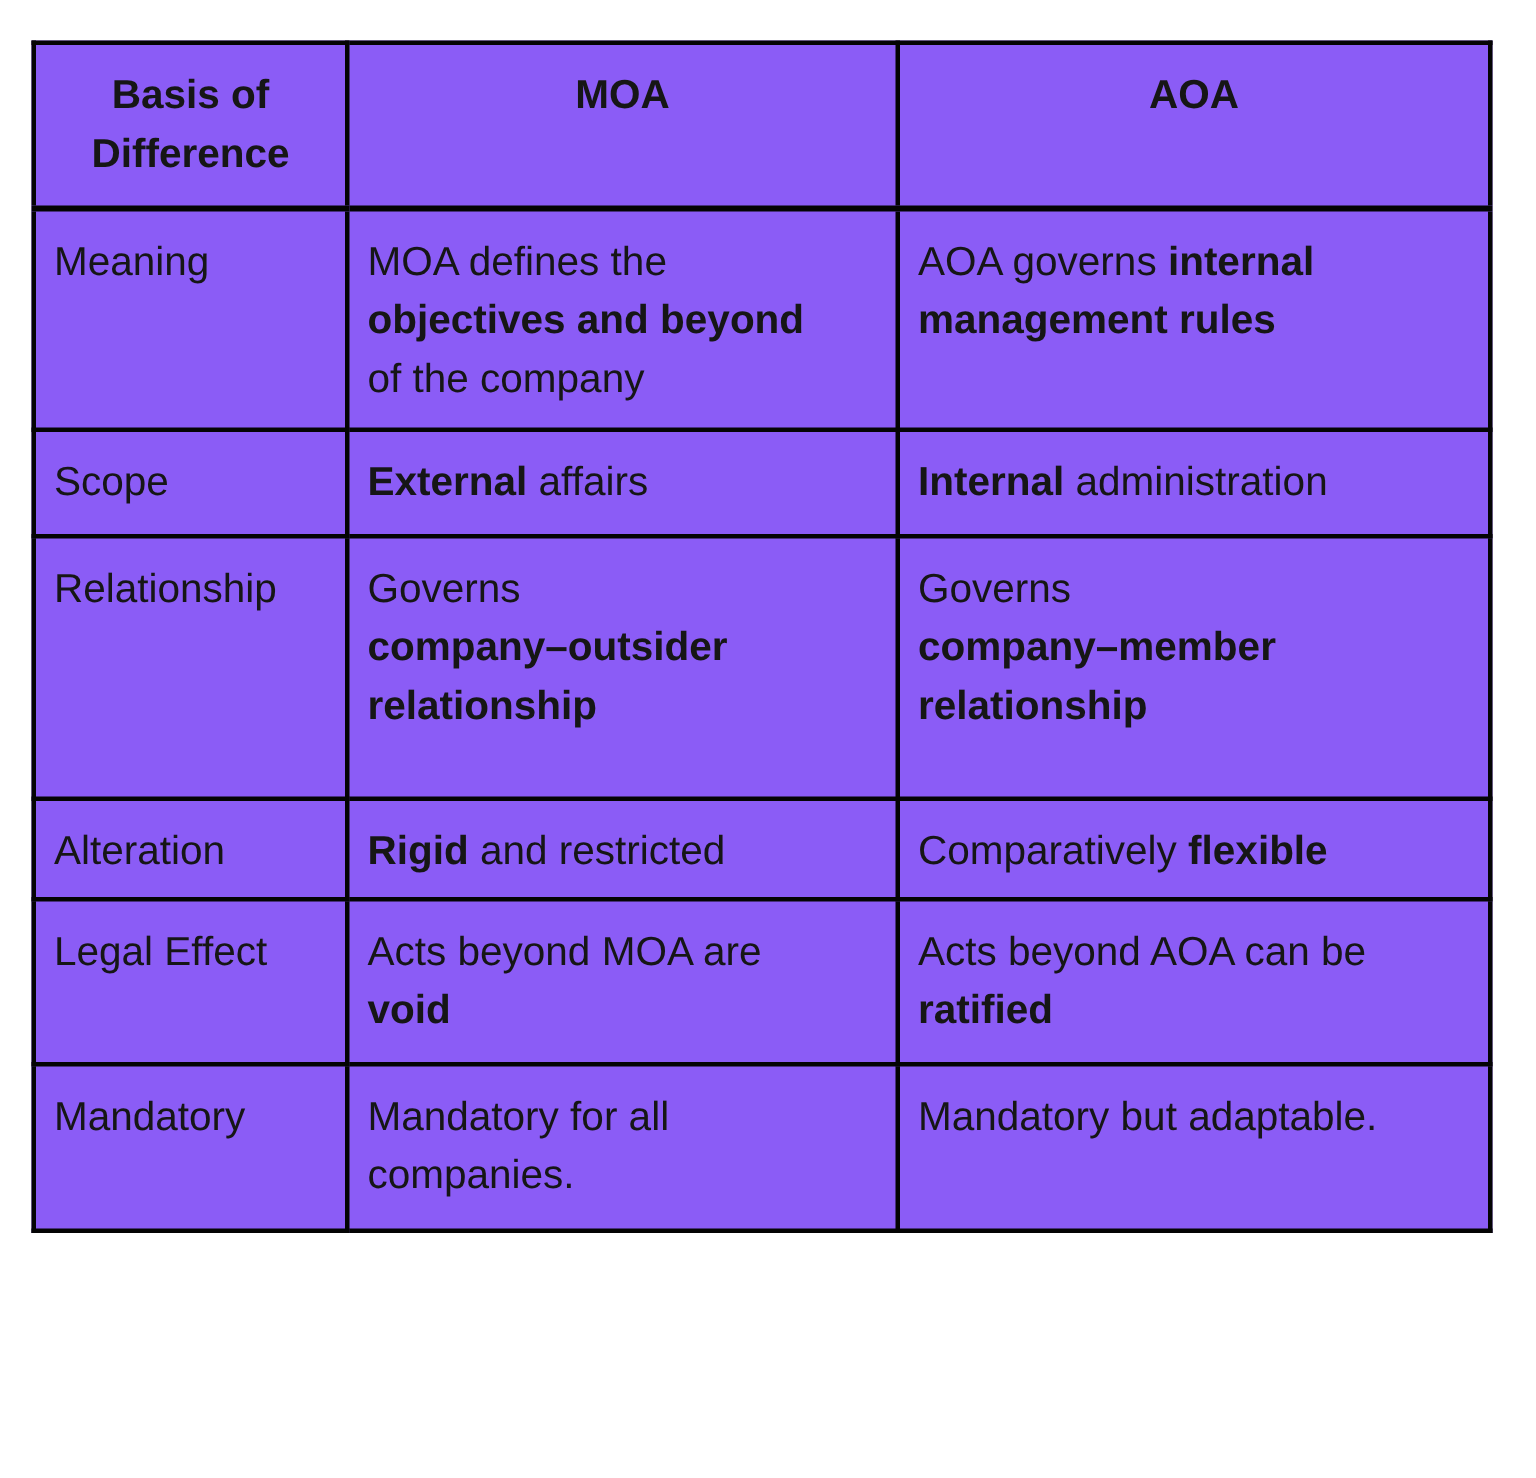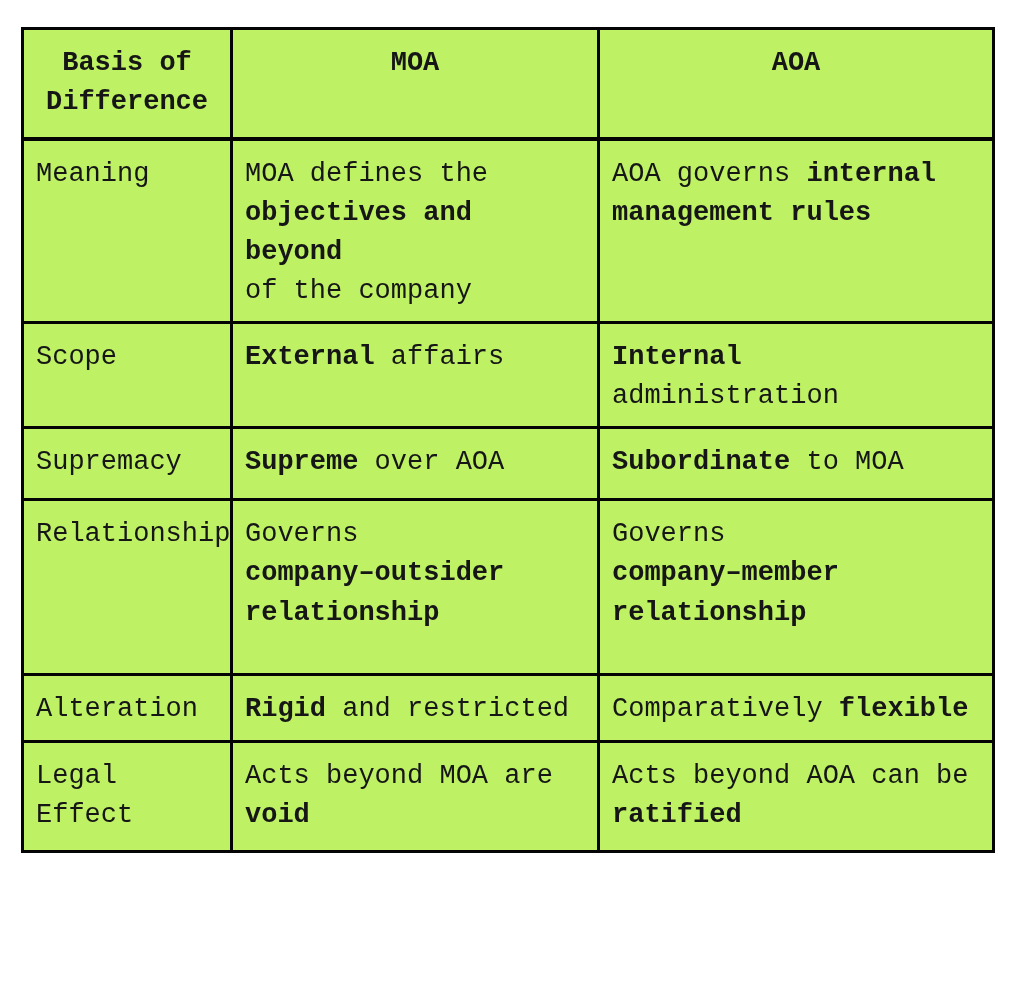--- a/index.html
+++ b/index.html
@@ -16,22 +16,21 @@
   }
   .table-wrap {
     position: absolute;
     left: 21px;
     top: 27px;
   }
   table.cmp {
     border-collapse: collapse;
     table-layout: fixed;
     width: 971px;
-    background: #bef264;
-    font-family: Liberation Mono, monospace;
+    background: #8b5cf6;
   }
   table.cmp col.c1 { width: 209px; }
   table.cmp col.c2 { width: 367px; }
   table.cmp col.c3 { width: 395px; }
   table.cmp th,
   table.cmp td {
     border: 3px solid #040404;
     box-sizing: border-box;
     vertical-align: top;
     padding: 14px 12px 10px 12px;
@@ -77,35 +76,35 @@
       <tr class="rh-0">
         <td>Meaning</td>
         <td>MOA defines the<br><b>objectives and beyond</b><br>of the company</td>
         <td>AOA governs <b>internal</b><br><b>management rules</b></td>
       </tr>
       <tr class="rh-2">
         <td>Scope</td>
         <td><b>External</b> affairs</td>
         <td><b>Internal</b> administration</td>
       </tr>
-      <tr class="rh-3">
-        <td>Supremacy</td>
-        <td><b>Supreme</b> over AOA</td>
-        <td><b>Subordinate</b> to MOA</td>
-      </tr>
       <tr class="rh-4">
         <td>Relationship</td>
         <td>Governs<br><b>company–outsider</b><br><b>relationship</b></td>
         <td>Governs<br><b>company–member</b><br><b>relationship</b></td>
       </tr>
       <tr class="rh-5">
         <td>Alteration</td>
         <td><b>Rigid</b> and restricted</td>
         <td>Comparatively <b>flexible</b></td>
       </tr>
       <tr class="rh-6">
         <td>Legal Effect</td>
         <td>Acts beyond MOA are<br><b>void</b></td>
         <td>Acts beyond AOA can be<br><b>ratified</b></td>
       </tr>
+      <tr class="rh-7">
+        <td>Mandatory</td>
+        <td>Mandatory for all<br>companies.</td>
+        <td>Mandatory but adaptable.</td>
+      </tr>
     </tbody>
   </table>
 </div>
 
 </body></html>

